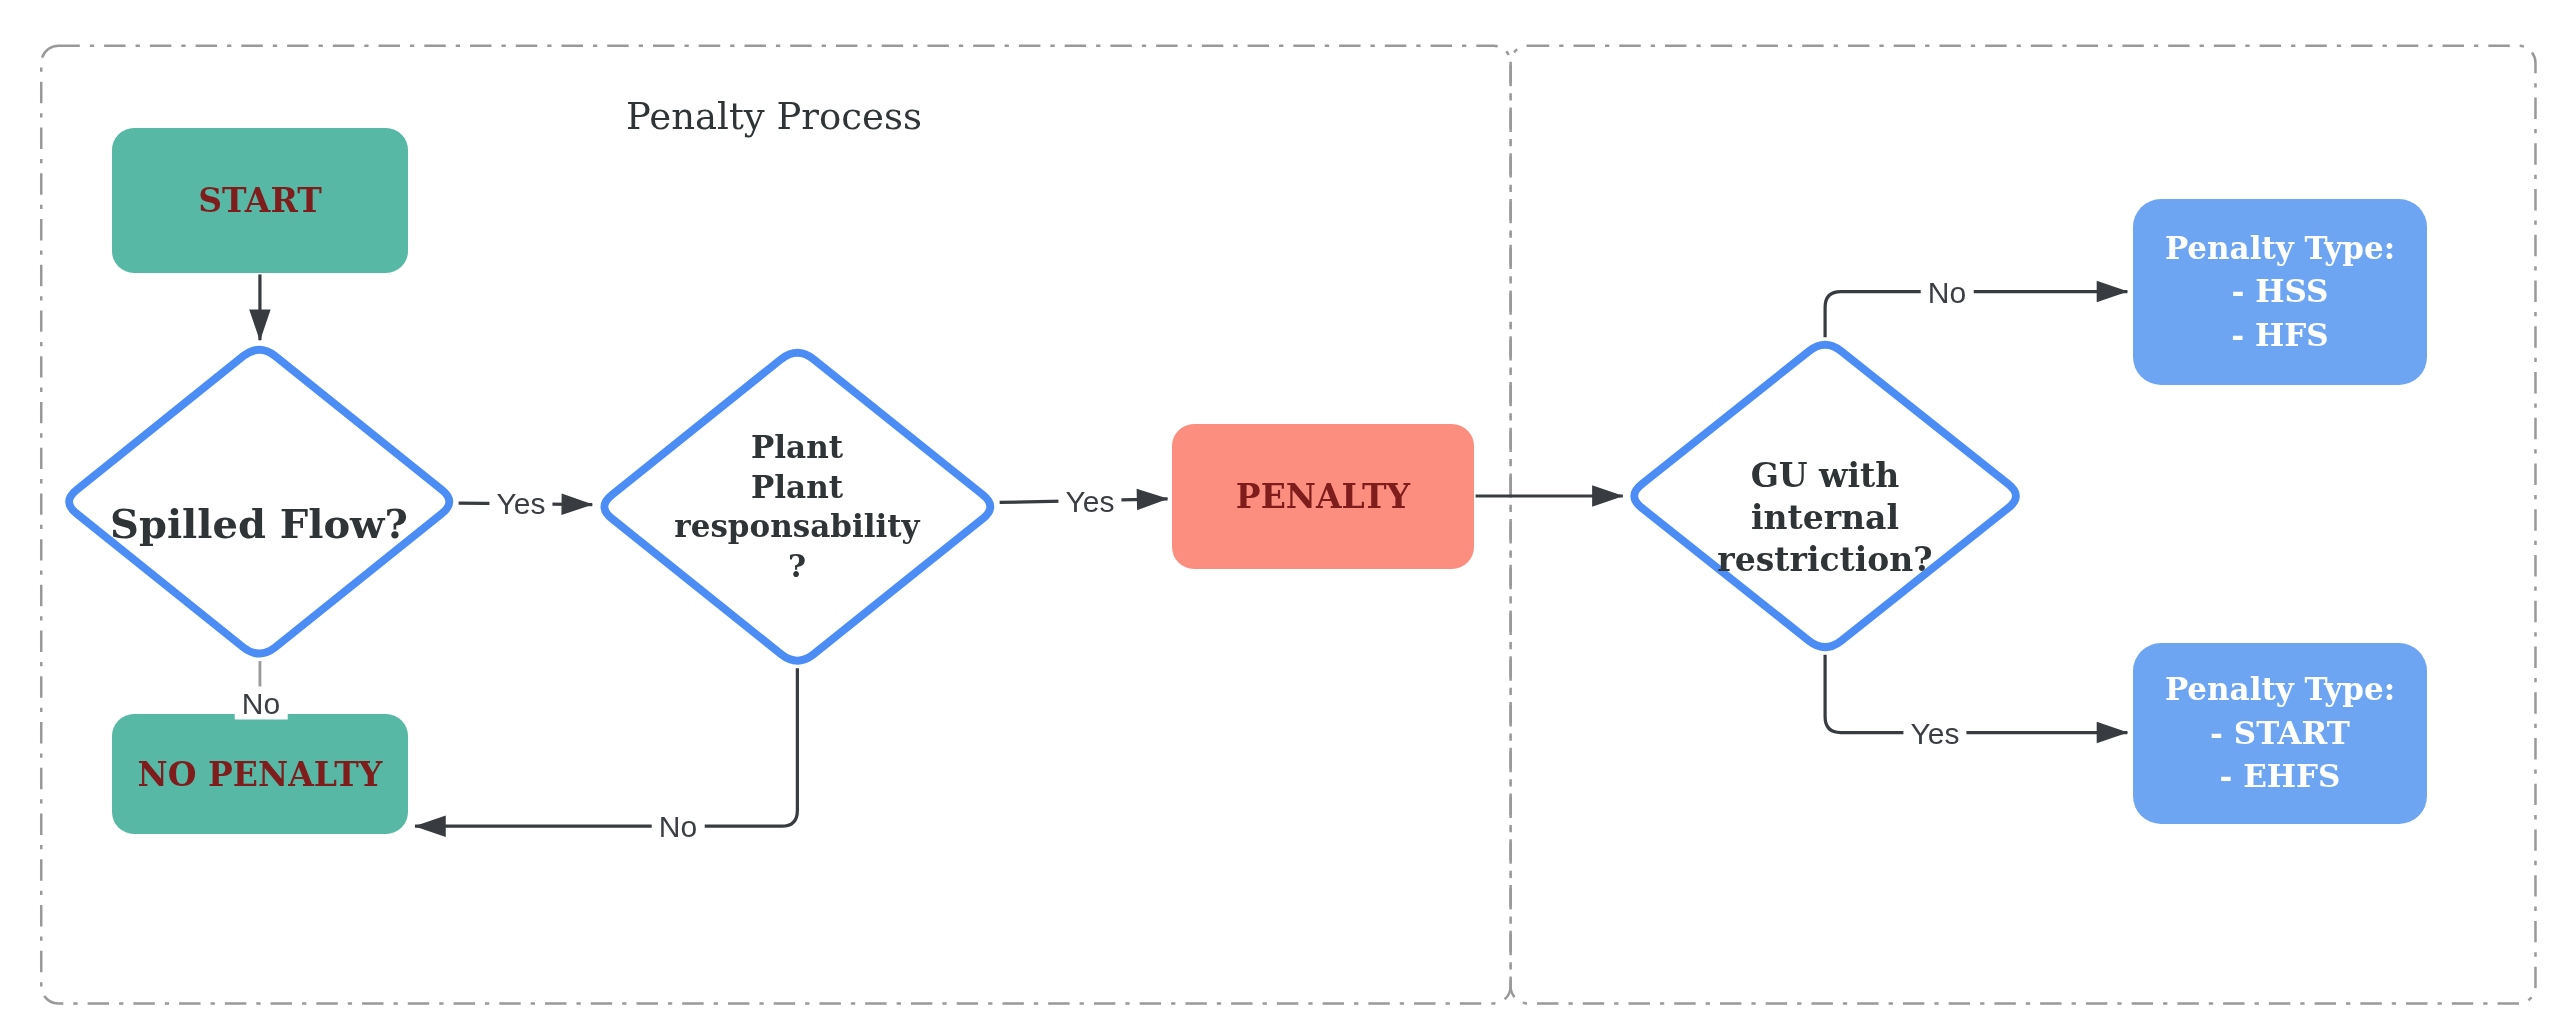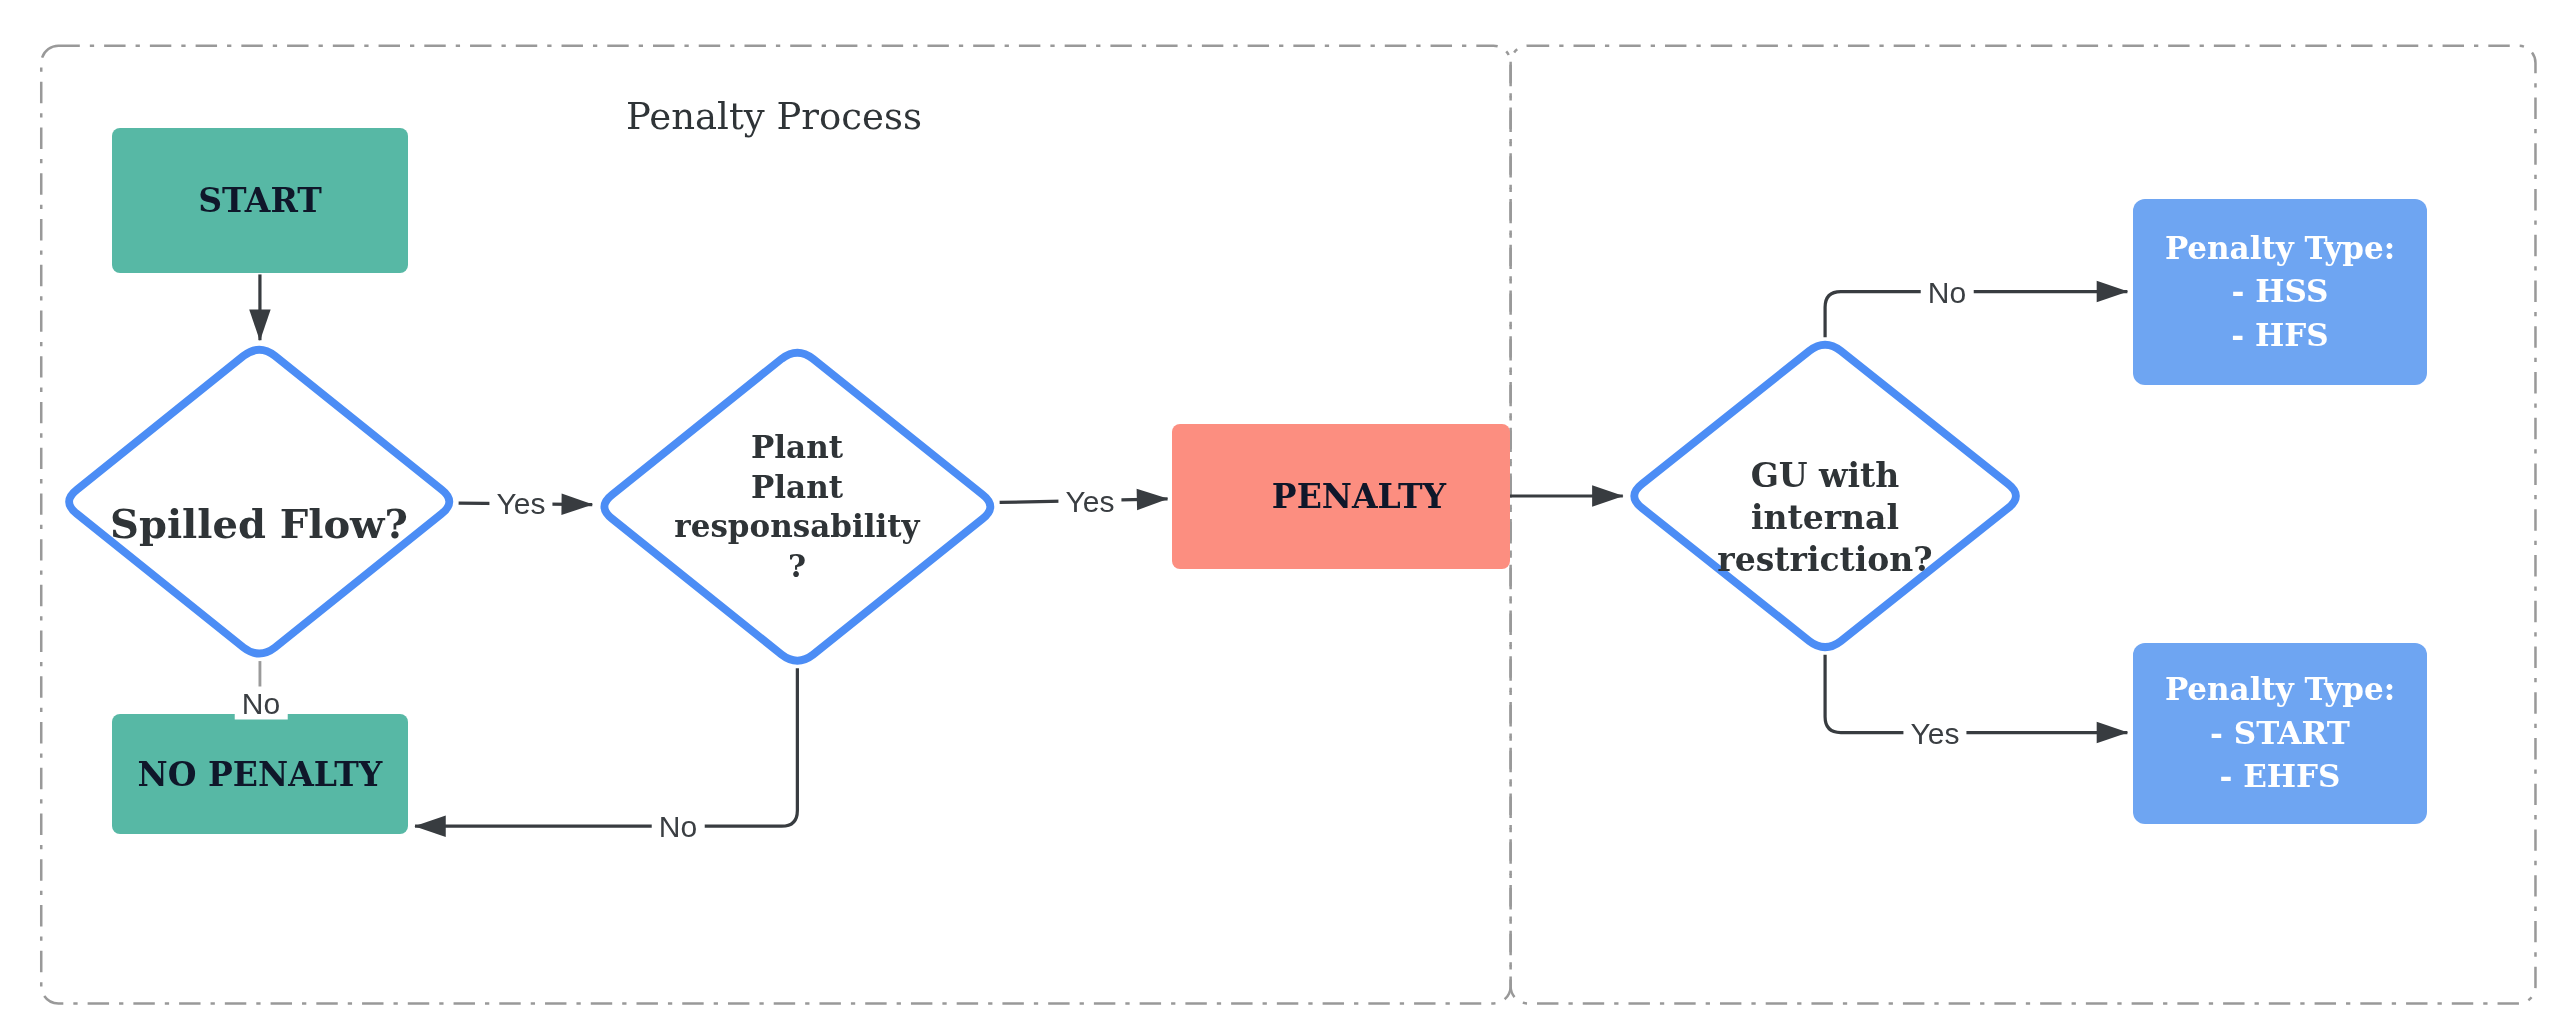--- a/index.html
+++ b/index.html
@@ -14,38 +14,38 @@
   svg.layer{position:absolute;left:0;top:0;width:2576px;height:1027px;}
 
   .section-title{
     position:absolute;transform:translate(-50%,-50%);
     font-family:"DejaVu Serif","Liberation Serif",serif;
     font-size:37px;color:#2f3437;white-space:nowrap;
   }
 
   .terminator{
     position:absolute;display:flex;align-items:center;justify-content:center;
-    border-radius:8px;
-    font-weight:bold;font-size:33px;color:#0f172a;
+    border-radius:22px;
+    font-weight:bold;font-size:33px;color:#7f1d1d;
     font-family:"DejaVu Serif","Liberation Serif",serif;
     text-align:center;
   }
   .teal{background:var(--teal,#57b8a5);}
-  .salmon{background:var(--salmon,#fc8e80);padding-left:36px;}
+  .salmon{background:var(--salmon,#fc8e80);}
 
   .diamond-label{
     position:absolute;transform:translate(-50%,-50%);
     font-weight:bold;font-size:32px;color:#2f3437;line-height:1.28;
     text-align:center;white-space:nowrap;
   }
 
   .bluebox{
     position:absolute;display:flex;flex-direction:column;align-items:center;justify-content:center;
     background:var(--blue_fill,#6ea5f2);
-    border-radius:12px;
+    border-radius:28px;
     color:#ffffff;font-weight:bold;font-size:31px;line-height:1.4;
     text-align:center;
   }
 
   .edge-label{
     position:absolute;transform:translate(-50%,-50%);
     font-family:"Liberation Sans","DejaVu Sans",sans-serif;
     font-size:30px;color:#3a3e42;
     background:#ffffff;padding:0 7.1px;line-height:1.1;
     white-space:nowrap;

